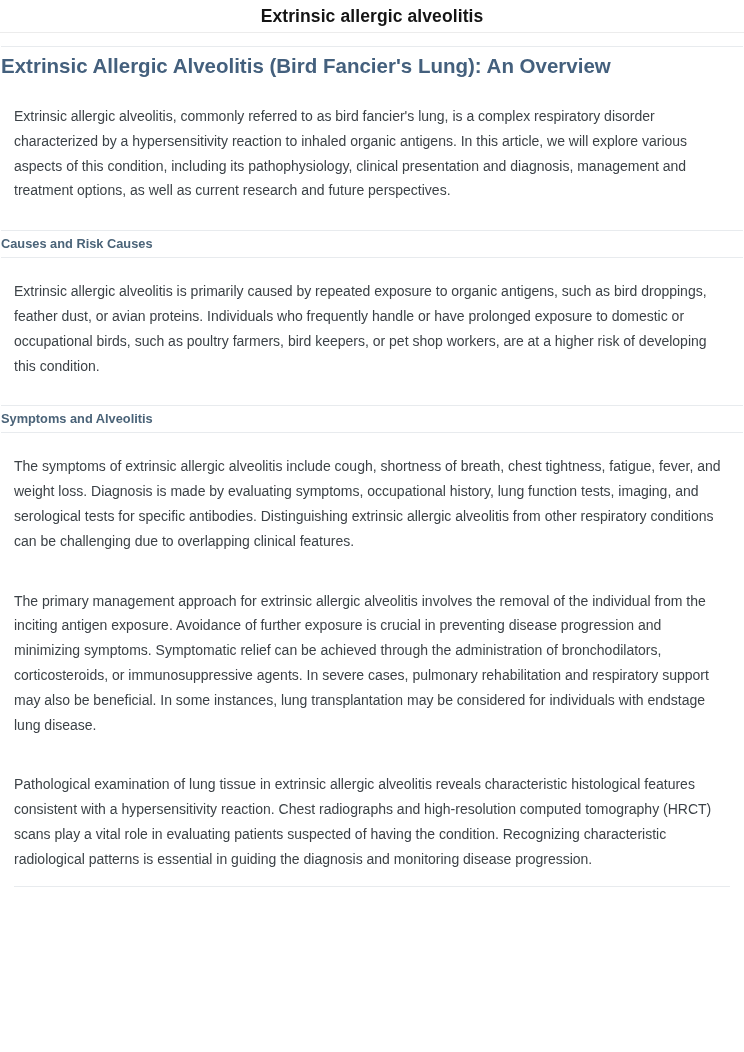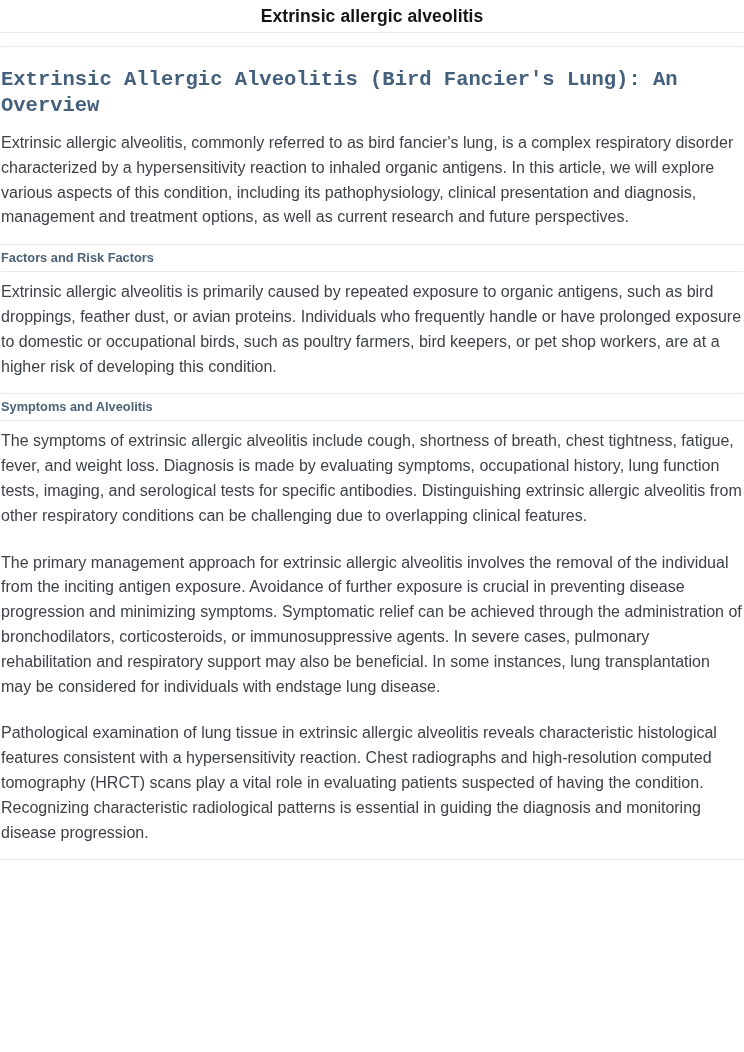--- a/index.html
+++ b/index.html
@@ -39,34 +39,33 @@
     font-size: 17.5px;
     font-weight: 700;
     color: var(--title-text);
     letter-spacing: 0.1px;
   }
   .content {
     margin: 13px 1px 0 1px;
   }
   .h1-block {
     border-top: 1px solid var(--separator);
-    padding: 20px 0 4px 0;
-    font-family: Liberation Mono, monospace;
+    padding: 6px 0 4px 0;
   }
   h1.article-heading {
     margin: 0;
     font-size: 20.5px;
     line-height: 26px;
     font-weight: 700;
     color: var(--main-heading);
   }
   .para {
-    margin: 0;
+    margin: 13px;
     padding: 8px 0 14px 0;
-    font-size: 16px;
+    font-size: 14px;
     line-height: 24.8px;
     color: var(--body-text);
   }
   .sec-head {
     margin: 0;
     border-top: 1px solid var(--separator);
     border-bottom: 1px solid var(--separator);
     padding: 5px 0;
     font-size: 12.8px;
     line-height: 16px;
@@ -87,21 +86,21 @@
 
   <main class="content">
     <div class="h1-block">
       <h1 class="article-heading">Extrinsic Allergic Alveolitis (Bird Fancier's Lung): An Overview</h1>
     </div>
 
     <p class="para">Extrinsic allergic alveolitis, commonly referred to as bird fancier's lung, is a complex respiratory disorder characterized by a hypersensitivity reaction to inhaled organic antigens. In this article, we will explore various aspects of this condition, including its pathophysiology, clinical presentation and diagnosis, management and treatment options, as well as current research and future perspectives.</p>
 
     <div id="sections">
   <section class="section">
-    <h2 class="sec-head">Factors and Risk Factors</h2>
+    <h2 class="sec-head">Causes and Risk Causes</h2>
     <p class="para">Extrinsic allergic alveolitis is primarily caused by repeated exposure to organic antigens, such as bird droppings, feather dust, or avian proteins. Individuals who frequently handle or have prolonged exposure to domestic or occupational birds, such as poultry farmers, bird keepers, or pet shop workers, are at a higher risk of developing this condition.</p>
   </section>
 
   <section class="section">
     <h2 class="sec-head">Symptoms and Alveolitis</h2>
     <p class="para">The symptoms of extrinsic allergic alveolitis include cough, shortness of breath, chest tightness, fatigue, fever, and weight loss. Diagnosis is made by evaluating symptoms, occupational history, lung function tests, imaging, and serological tests for specific antibodies. Distinguishing extrinsic allergic alveolitis from other respiratory conditions can be challenging due to overlapping clinical features.</p>
   </section>
 
   <section class="section">
     <p class="para">The primary management approach for extrinsic allergic alveolitis involves the removal of the individual from the inciting antigen exposure. Avoidance of further exposure is crucial in preventing disease progression and minimizing symptoms. Symptomatic relief can be achieved through the administration of bronchodilators, corticosteroids, or immunosuppressive agents. In severe cases, pulmonary rehabilitation and respiratory support may also be beneficial. In some instances, lung transplantation may be considered for individuals with endstage lung disease.</p>

